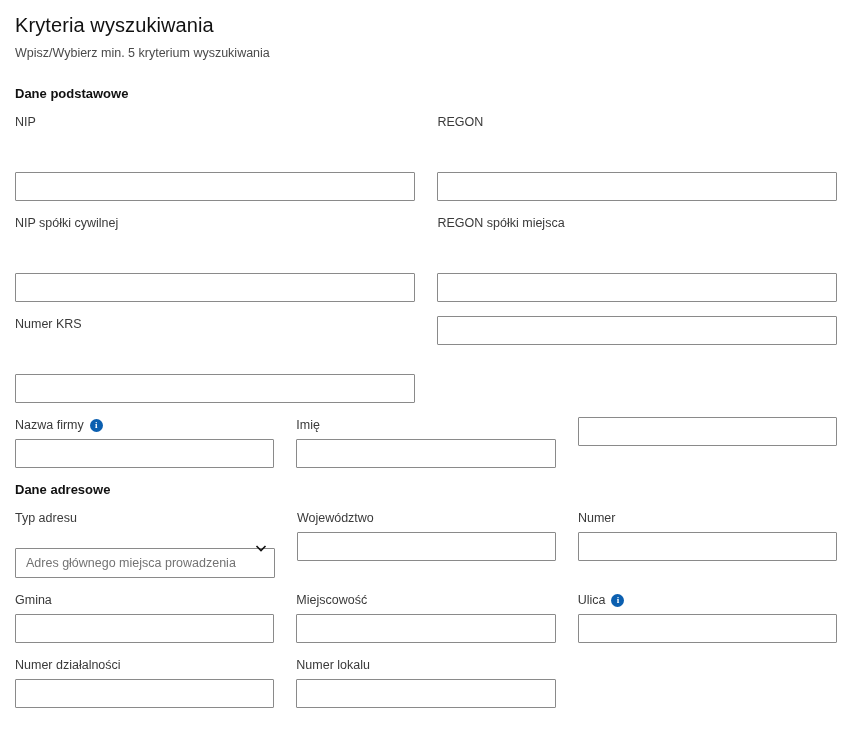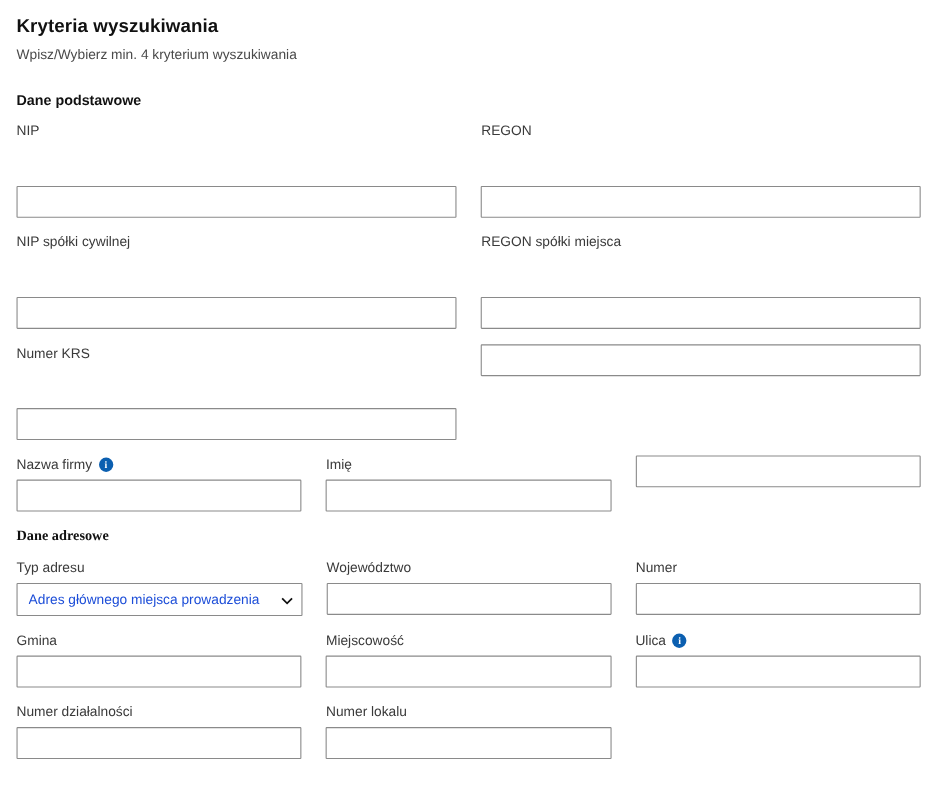--- a/index.html
+++ b/index.html
@@ -13,22 +13,22 @@
     height: 738px;
     font-family: "Liberation Sans", sans-serif;
     color: #1a1a1a;
     overflow: hidden;
   }
   .page {
     padding: 14px 10px 0 15px;
     position: relative;
   }
   .page-title {
-    font-size: 17px;
-    font-weight: bold;
+    font-size: 20px;
+    font-weight: normal;
     color: #111111;
     margin: 0 0 9px 0;
     letter-spacing: 0.1px;
   }
   .page-subtitle {
     font-size: 12.5px;
     color: #4a4a4a;
     margin: 0 0 26px 0;
   }
   .section-title {
@@ -115,44 +115,45 @@
   }
   .field-select {
     height: 30px;
     width: 100%;
     border: 1px solid #8a8a8a;
     background: #ffffff;
     border-radius: 1px;
     padding: 0 28px 0 10px;
     font-size: 12.5px;
     font-family: "Liberation Sans", sans-serif;
-    color: #1d4ed8;
+    color: #737373;
     appearance: none;
     -webkit-appearance: none;
     outline: none;
     cursor: pointer;
+    margin-top: 16px;
   }
   .select-arrow {
     position: absolute;
     right: 9px;
     top: 10px;
     width: 11px;
     height: 11px;
     pointer-events: none;
   }
   .select-arrow svg { display: block; }
-  .mt-section { margin-top: 4px; font-family: Liberation Serif, serif; }
+  .mt-section { margin-top: 4px; }
 </style>
 </head>
 <body>
 
 <div class="page">
 
   <h1 class="page-title">Kryteria wyszukiwania</h1>
-  <p class="page-subtitle">Wpisz/Wybierz min. 4 kryterium wyszukiwania</p>
+  <p class="page-subtitle">Wpisz/Wybierz min. 5 kryterium wyszukiwania</p>
 
   <h2 class="section-title">Dane podstawowe</h2>
 
   <div class="row">
     <div class="field w-half">
       <label class="field-label">NIP</label>
       <input class="field-input" type="text" value="" style="">
     </div>
     <div class="gap-half"></div>
     <div class="field w-half">

